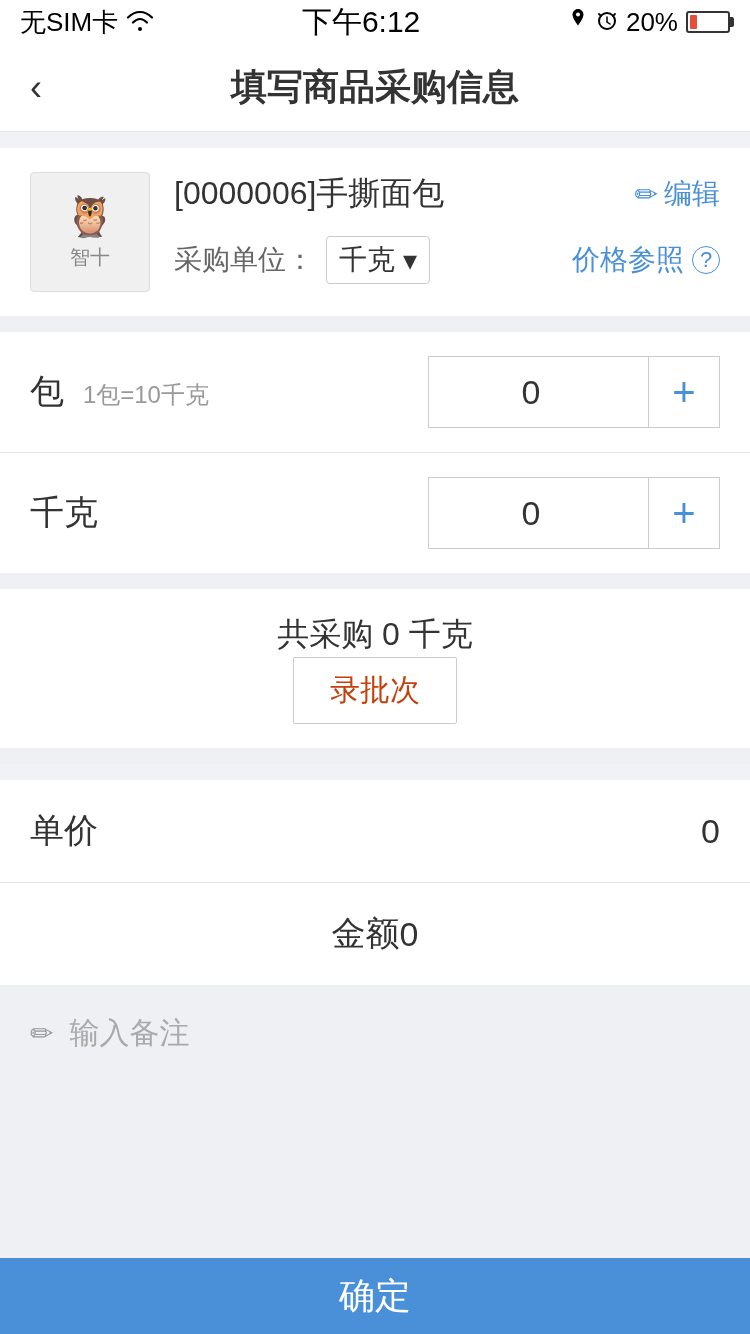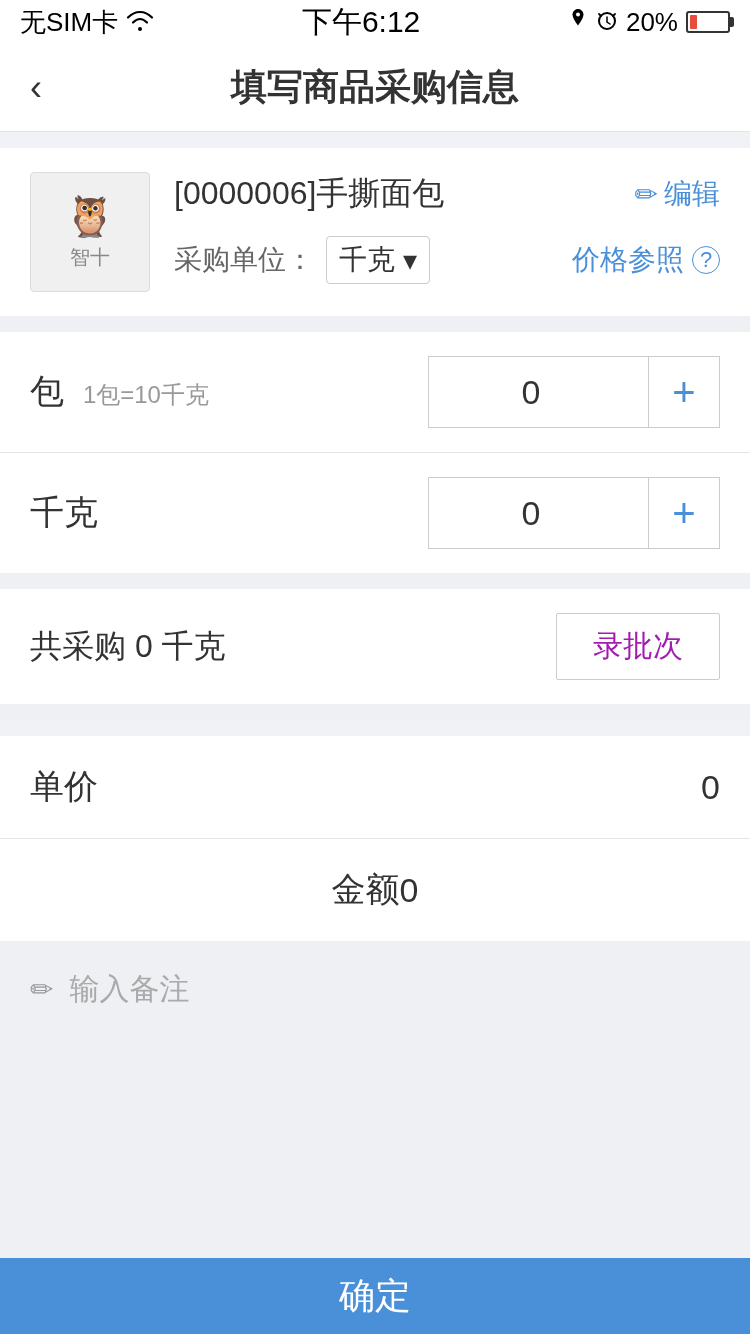--- a/index.html
+++ b/index.html
@@ -234,31 +234,32 @@
       flex-shrink: 0;
     }
 
     
     .summary-row {
       display: flex;
       align-items: center;
       justify-content: space-between;
       padding: 24px 30px;
       background: #fff;
+      flex-direction: column;
     }
     .summary-text {
       font-size: 32px;
       color: #333;
     }
     .batch-btn {
       border: 1px solid #ccc;
       background: #fff;
       padding: 12px 36px;
       font-size: 30px;
-      color: #a21caf;
+      color: #c2410c;
       cursor: pointer;
       border-radius: 2px;
     }
 
     
     .price-section {
       background: #fff;
       margin-top: 16px;
     }
     .price-row {

